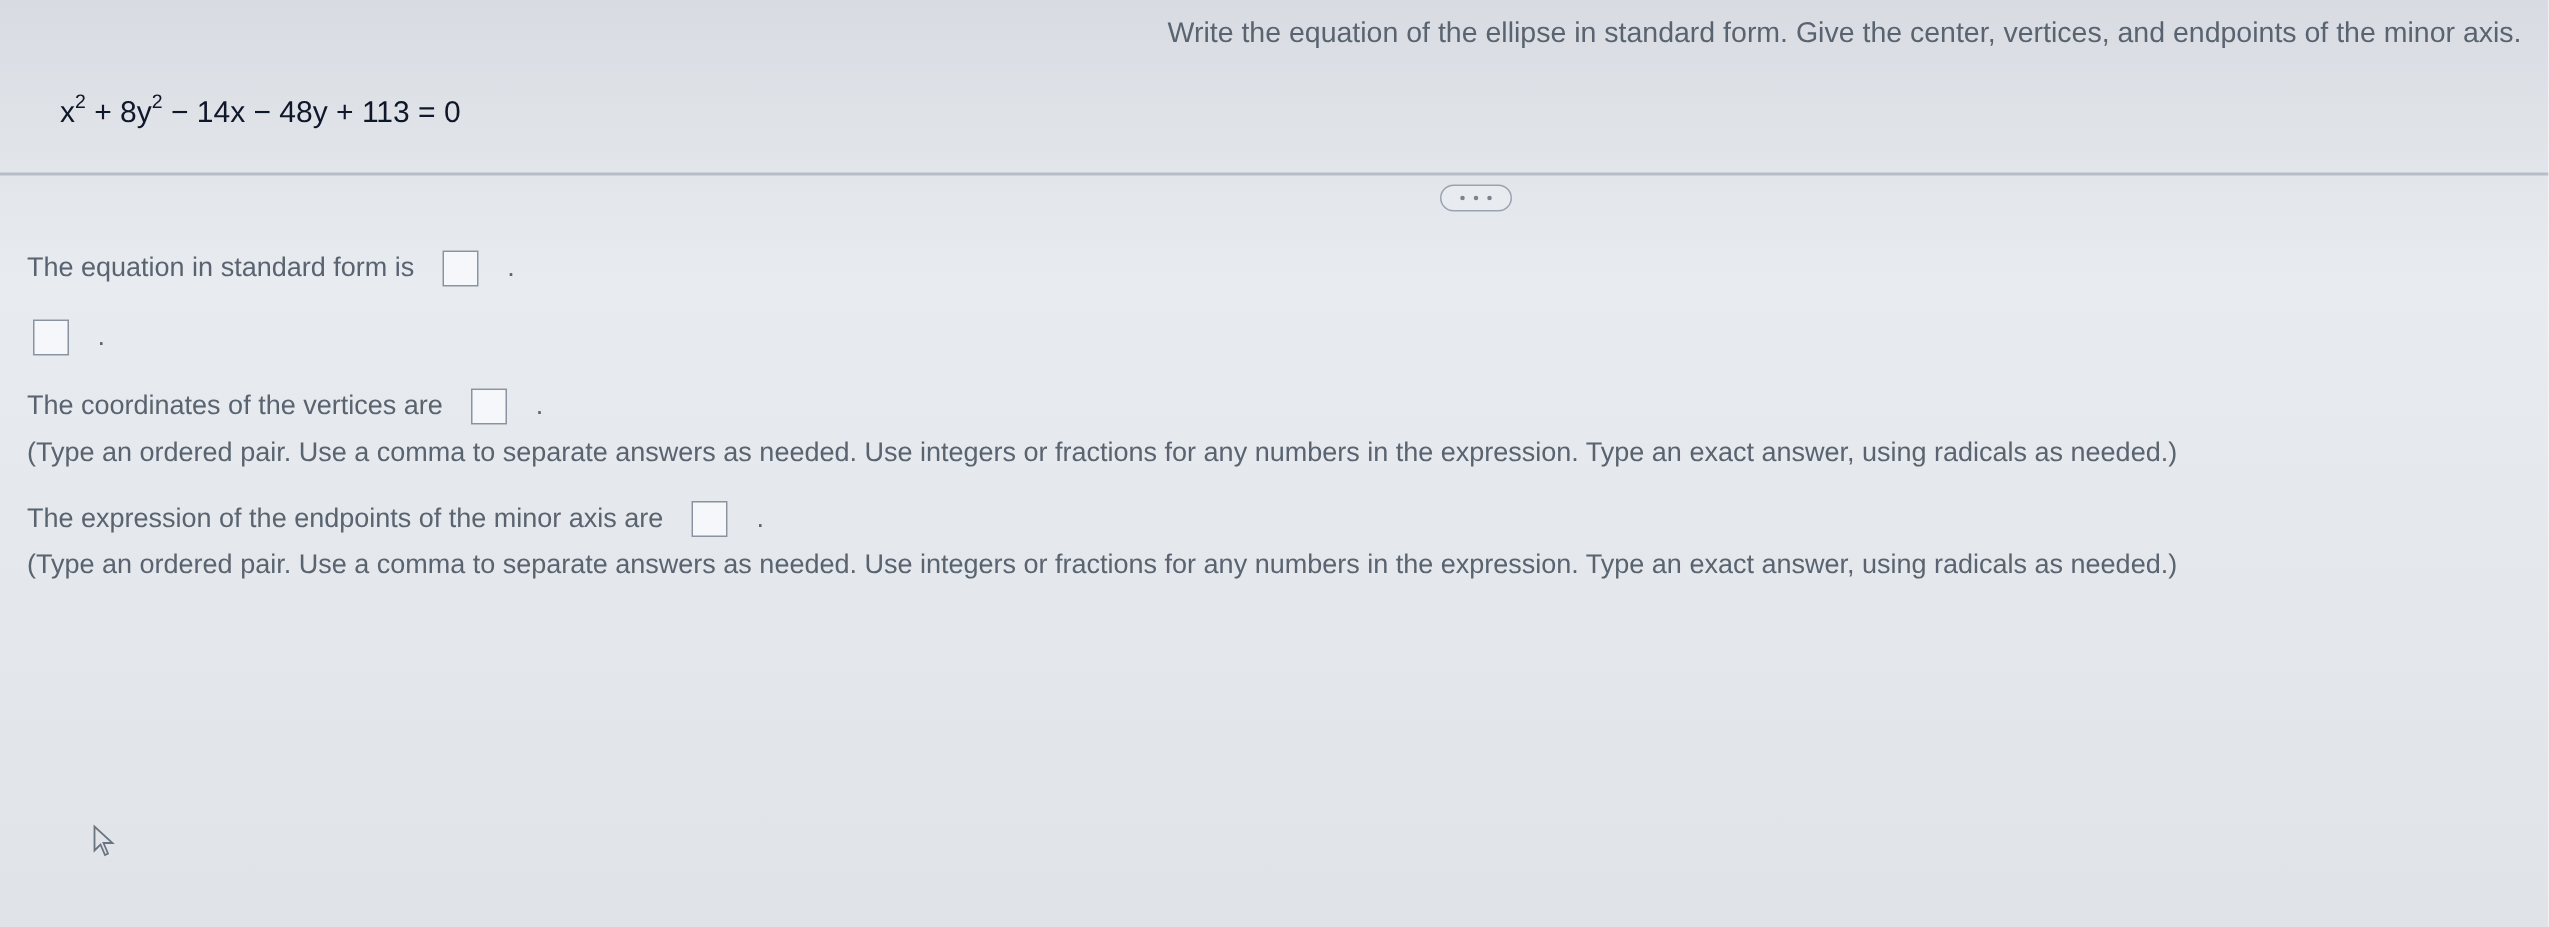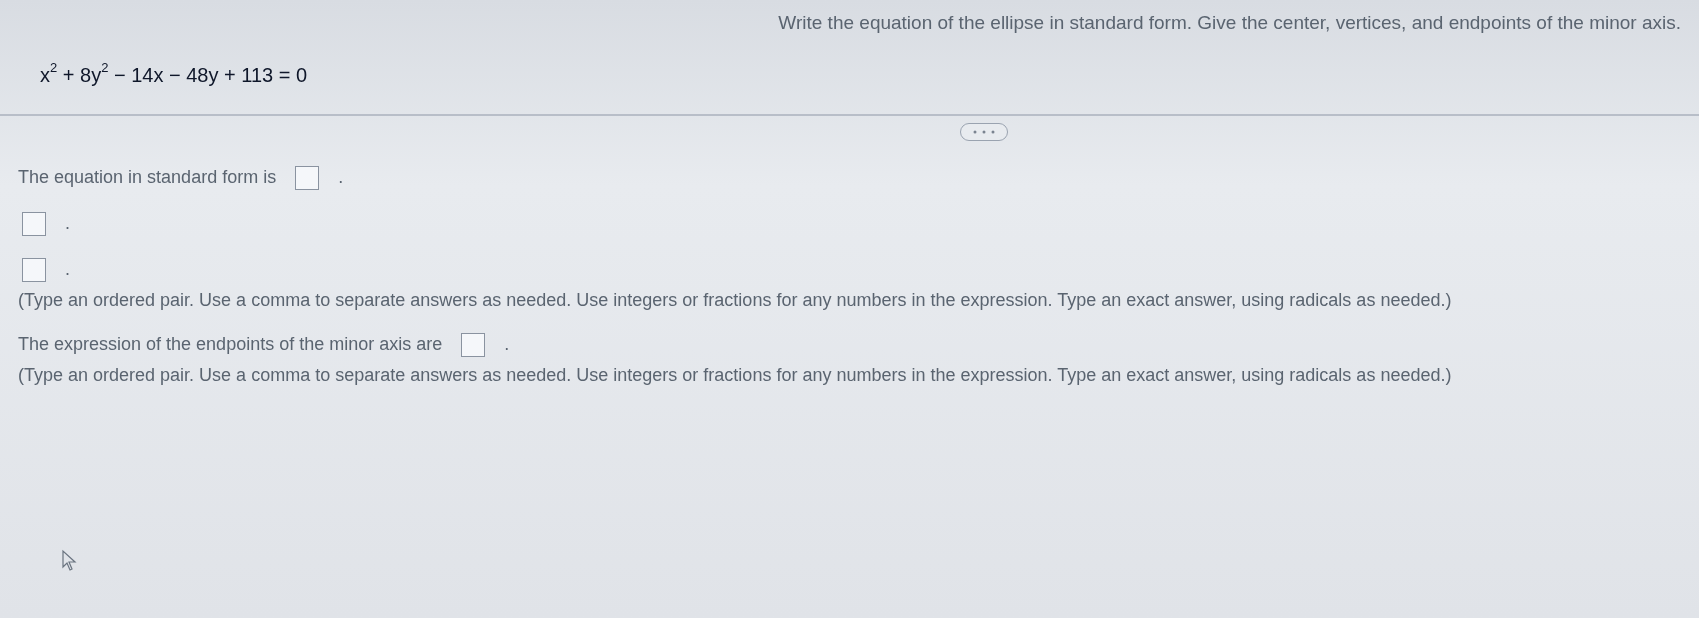--- a/index.html
+++ b/index.html
@@ -128,20 +128,21 @@
 
   <div class="group">
     <div class="line">
       <span class="answer-box"></span>
       <span>.</span>
     </div>
   </div>
 
   <div class="group">
     <div class="line">
+      <span>The coordinates of the vertices are </span>
       <span class="answer-box"></span>
       <span>.</span>
     </div>
     <div class="hint">(Type an ordered pair. Use a comma to separate answers as needed. Use integers or fractions for any numbers in the expression. Type an exact answer, using radicals as needed.)</div>
   </div>
 
   <div class="group">
     <div class="line">
       <span>The expression of the endpoints of the minor axis are </span>
       <span class="answer-box"></span>

